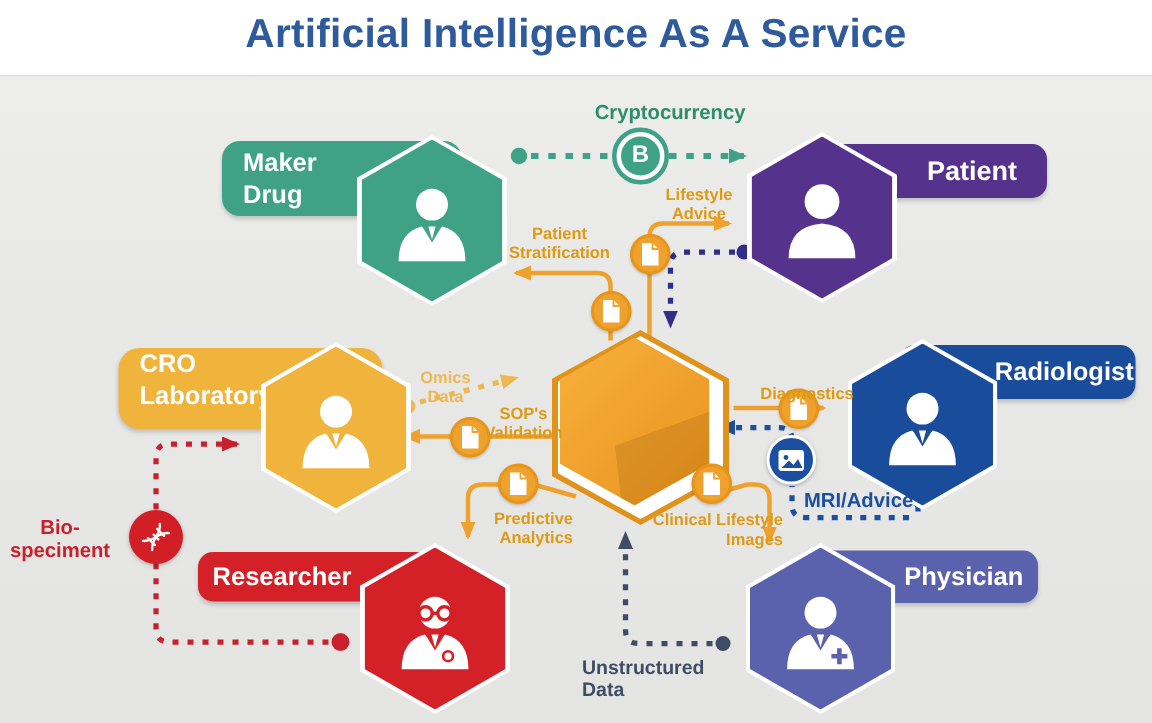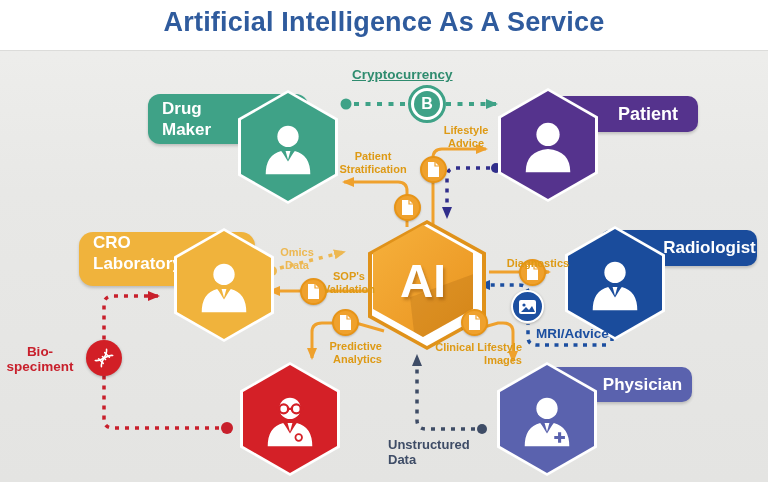--- a/index.html
+++ b/index.html
@@ -121,32 +121,35 @@
     <path d="M470,331 L498,323 H503 Q513,323 513,332 V361" stroke="#efa12d" stroke-width="3" fill="none" marker-end="url(#aO)"></path>
 
     <circle cx="482" cy="429" r="5" fill="#3e4c66"></circle>
     <path d="M475,429 H426 Q417,429 417,420 V356" stroke="#3e4c66" stroke-width="3.5" stroke-dasharray="4 6" fill="none" marker-end="url(#aD)"></path>
 
     <circle cx="227" cy="428" r="6" fill="#c8202c"></circle>
     <path d="M219,428 H113 Q104,428 104,419 V305 Q104,296 113,296 H158" stroke="#c8202c" stroke-width="3.5" stroke-dasharray="4 6" fill="none" marker-end="url(#aR)"></path>
   </svg>
 
   <div class="pill" style="left:148px;top:94px;width:160px;height:50px;background:#3fa287;border-radius:12px;font-size:17px;padding:4px 0 0 14px;box-sizing:border-box;">
+    <div class="ln">Maker</div>
     <div class="ln">Drug</div>
-    <div class="ln">Maker</div>
   </div>
   <div class="pill" style="left:540px;top:96px;width:158px;height:36px;background:#55338d;border-radius:10px;font-size:18px;line-height:36px;text-align:center;padding-left:58px;box-sizing:border-box;">
     <span>Patient</span>
   </div>
   <div class="pill" style="left:64px;top:232px;width:176px;height:54px;background:#f0b33c;border-radius:14px;font-size:17px;padding:0 0 0 14px;box-sizing:border-box;margin-left:15px;">
     <div class="ln">CRO</div>
     <div class="ln">Laboratory</div>
   </div>
   <div class="pill" style="left:600px;top:230px;width:157px;height:36px;background:#1a4c9c;border-radius:10px;font-size:17px;line-height:36px;text-align:center;padding-left:62px;box-sizing:border-box;">
     <span>Radiologist</span>
+  </div>
+  <div class="pill" style="left:132px;top:368px;width:168px;height:33px;background:#d42027;border-radius:10px;font-size:17px;line-height:33px;text-align:center;padding-right:56px;box-sizing:border-box;">
+    <span>Researcher</span>
   </div>
   <div class="pill" style="left:535px;top:367px;width:157px;height:35px;background:#5a62ae;border-radius:10px;font-size:17px;line-height:35px;text-align:center;padding-left:58px;box-sizing:border-box;">
     <span>Physician</span>
   </div>
 
   <div class="hex hex-outer drug" style="left:238px;top:90px;">
     <div class="hex hex-inner">
       <svg width="62" height="62" viewBox="0 0 64 64">
         <circle cx="32" cy="19" r="11" fill="#fff"></circle>
         <path d="M9,58 Q9,38 25,34 L32,41 L39,34 Q55,38 55,58 Z" fill="#fff"></path>
@@ -213,21 +216,20 @@
         <polygon points="29.5,34 34.5,34 32,43" fill="#fff"></polygon>
         <path d="M45,43.5 V54.5 M39.5,49 H50.5" stroke="currentColor" stroke-width="3.2"></path>
       </svg>
     </div>
   </div>
 
   <div class="hex ai-outer">
     <div class="hex ai-white"></div>
     <div class="hex ai-core">
       <div class="hex ai-shadow"></div>
-      <div class="ai-text">AI</div>
     </div>
   </div>
 
   <div class="wicon btc-outer" style="left:408px;top:85px;">
     <div class="btc-inner">B</div>
   </div>
 
   <div class="wicon doc" style="left:394px;top:194px;">
     <svg width="15" height="17" viewBox="0 0 15 17">
         <path d="M2,1 h7 l4,4 v11 h-11 Z" fill="#fff"></path>
@@ -276,21 +278,21 @@
   <div class="wicon dna" style="left:86px;top:340px;">
     <svg width="26" height="26" viewBox="0 0 36 36">
       <g transform="rotate(45 18 18)" stroke="#fff" stroke-width="2.2" fill="none" stroke-linecap="round">
         <path d="M12,7 C20,13 16,23 24,29"></path>
         <path d="M24,7 C16,13 20,23 12,29"></path>
         <path d="M13.5,12 h9 M13.5,24 h9 M15,18 h6"></path>
       </g>
     </svg>
   </div>
 
-  <div class="wlabel lab-green" style="left:352px;top:69px;width:145px;text-align:left;text-decoration:underline;">
+  <div class="wlabel lab-green" style="left:352px;top:69px;width:145px;text-align:right;">
     <div>Cryptocurrency</div>
   </div>
   <div class="wlabel lab-orange" style="left:323px;top:150px;width:100px;text-align:center;">
     <div>Patient</div>
     <div>Stratification</div>
   </div>
   <div class="wlabel lab-orange" style="left:430px;top:124px;width:72px;text-align:center;">
     <div>Lifestyle</div>
     <div>Advice</div>
   </div>

